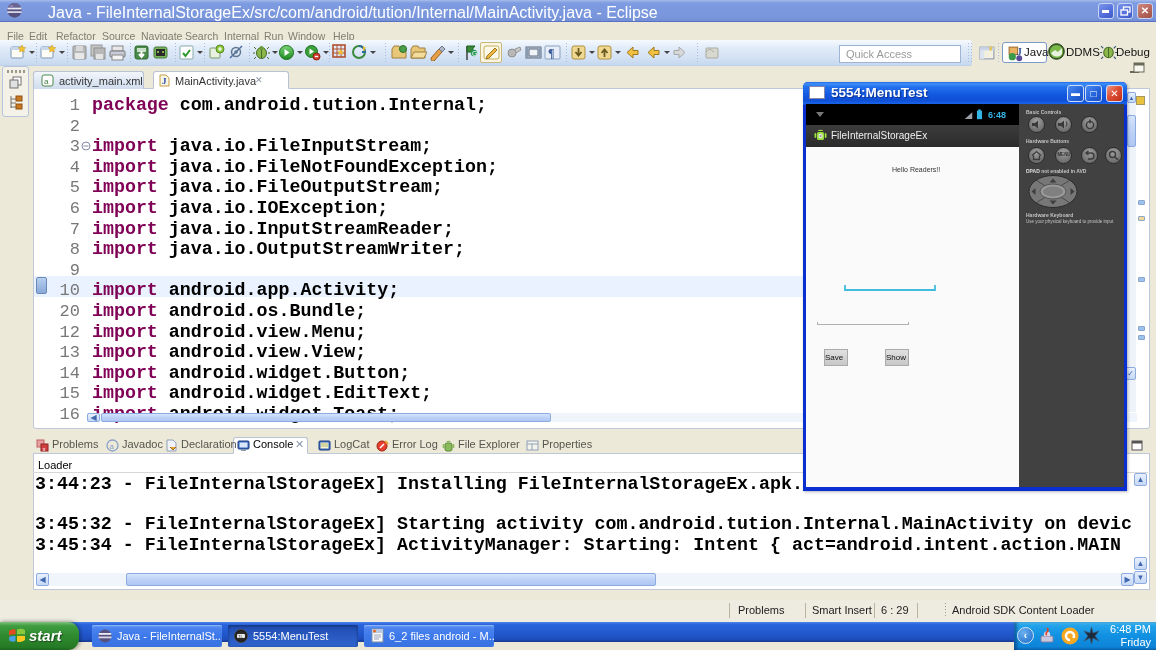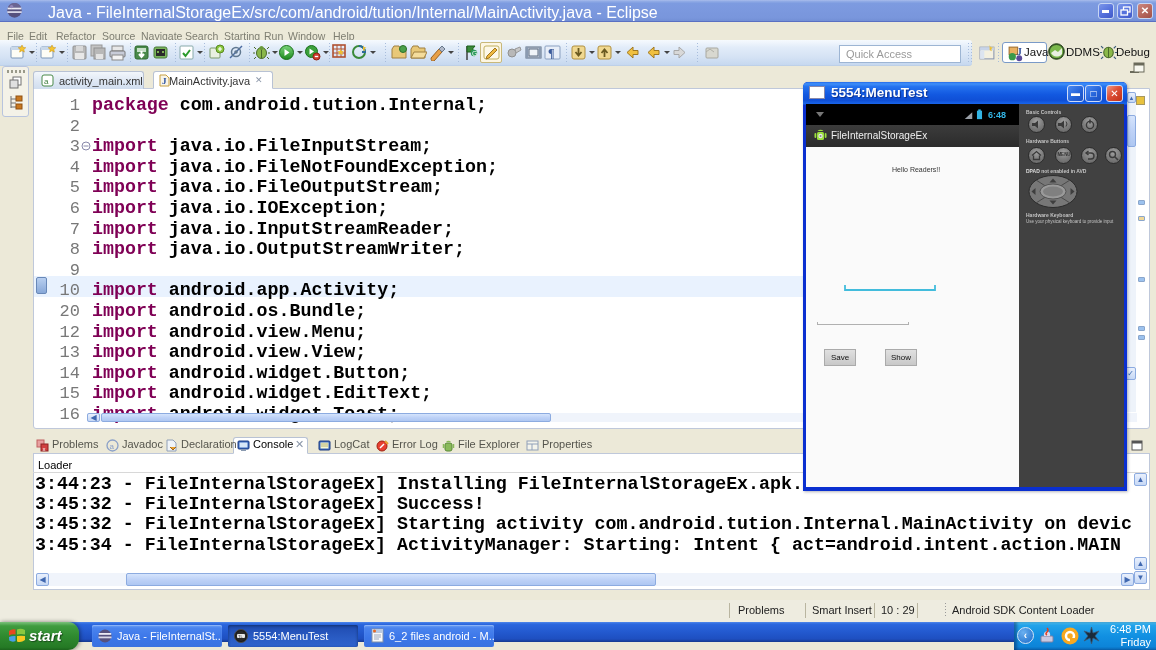--- a/index.html
+++ b/index.html
@@ -57,21 +57,21 @@
   background:linear-gradient(180deg,#2269ea 0%,#3f8ff9 8%,#2472ef 20%,#1258e0 55%,#0f4fd6 80%,#1863e8 94%,#0b42c0 100%); }
 #emutitle .t { position:absolute; left:28px; top:3px; color:#fff; font-weight:bold; font-size:13.5px; text-shadow:1px 1px 1px #0a2f90; }
 .ebtn { position:absolute; top:3px; width:17px; height:17px; border-radius:3px; border:1px solid #cfdcf8; color:#fff; font-size:10px; text-align:center; line-height:15px; }
 .ebtn.m1,.ebtn.m2 { background:linear-gradient(135deg,#4a8af2 0%,#2361d8 60%,#1c50c0 100%); }
 #phone { position:absolute; left:3px; top:22px; width:213px; height:383px; background:#fafafa; }
 #pstatus { position:absolute; left:0; top:0; width:213px; height:21px; background:#000; }
 #pactionbar { position:absolute; left:0; top:21px; width:213px; height:22px; background:linear-gradient(180deg,#3c3c3c,#2b2b2b); }
 #ctrlpanel { position:absolute; left:216px; top:22px; width:105px; height:383px; background:#414141; }
 .circbtn { position:absolute; border-radius:50%; background:radial-gradient(circle at 50% 30%, #a0a0a0 0%, #808080 45%, #606060 100%); border:1px solid #2c2c2c; }
 .ctrltxt { position:absolute; color:#c4c4c4; font-size:5px; font-weight:bold; white-space:nowrap; font-family:"Liberation Sans",sans-serif; }
-.savebtn { position:absolute; width:32px; height:17px; background:linear-gradient(180deg,#e0e0e0,#c8c8c8); border:1px solid #aaa; font-size:8px; color:#111; text-align:center; line-height:15px; }
+.savebtn { position:absolute; width:24px; height:17px; background:linear-gradient(180deg,#e0e0e0,#c8c8c8); border:1px solid #aaa; font-size:8px; color:#111; text-align:left; line-height:15px; }
 </style>
 </head>
 <body>
 
 <div class="abs" id="titlebar">
 <svg class="abs" style="left:7px;top:3px" width="15" height="15" viewBox="0 0 15 15">
       <circle cx="7.5" cy="7.5" r="7.2" fill="#56517e"></circle>
       <path d="M1 4 A7.2 7.2 0 0 1 14 4 Z" fill="#6a6492"></path>
       <rect x="0.6" y="4.6" width="13.8" height="1.8" fill="#eceaf4"></rect>
       <rect x="0.3" y="8.2" width="14.4" height="1.8" fill="#d8d7e8"></rect>
@@ -91,21 +91,21 @@
 </div>
 
 <div class="abs" style="left:0;top:21px;width:1156px;height:1px;background:#5a70c2"></div>
 <div class="abs" id="menubar">
 <span style="position:absolute;left:7px;top:4px">File</span>
 <span style="position:absolute;left:29px;top:4px">Edit</span>
 <span style="position:absolute;left:56px;top:4px">Refactor</span>
 <span style="position:absolute;left:102px;top:4px">Source</span>
 <span style="position:absolute;left:141px;top:4px">Navigate</span>
 <span style="position:absolute;left:185px;top:4px">Search</span>
-<span style="position:absolute;left:224px;top:4px">Starting</span>
+<span style="position:absolute;left:224px;top:4px">Internal</span>
 <span style="position:absolute;left:264px;top:4px">Run</span>
 <span style="position:absolute;left:288px;top:4px">Window</span>
 <span style="position:absolute;left:333px;top:4px">Help</span>
 </div>
 
 <div class="abs" id="toolbar">
 <div class="bluepart"></div>
 
 <svg class="ticon" style="left:10px" width="17" height="17" viewBox="0 0 17 17">
       <rect x="1" y="3" width="12" height="11" rx="1" fill="#fdfdf6" stroke="#7a96b8"></rect>
@@ -316,21 +316,21 @@
 </div>
 
 <div class="abs" id="editor">
 <div id="edwhite"></div>
 
 <div class="tab inactive" style="left:0px;width:111px;padding:3px 0 0 25px">activity_main.xml</div>
 <svg style="position:absolute;left:8px;top:3px" width="13" height="13" viewBox="0 0 13 13">
       <rect x="1" y="1" width="11" height="11" rx="2" fill="#fff" stroke="#4a8a4a"></rect>
       <text x="3" y="9.5" font-size="8" fill="#3a7a3a" font-family="sans-serif">a</text>
     </svg>
-<div class="tab active" style="left:120px;width:120px;padding:3px 0 0 15px">MainActivity.java</div>
+<div class="tab active" style="left:120px;width:136px;padding:3px 0 0 21px">MainActivity.java</div>
 <svg style="position:absolute;left:125px;top:3px" width="13" height="13" viewBox="0 0 13 13">
       <path d="M2 1 h6 l3 3 v8 H2z" fill="#f8f4e8" stroke="#c8a040"></path>
       <text x="4" y="10" font-size="9" font-weight="bold" fill="#2a50a0" font-family="serif">J</text>
     </svg>
 <div style="position:absolute;left:222px;top:5px;width:9px;height:9px;color:#8a96a8;font-size:9px;line-height:9px">✕</div>
 <svg style="position:absolute;left:1095px;top:-8px" width="14" height="12" viewBox="0 0 14 12">
       <rect x="2" y="8" width="9" height="2" fill="#6a6a5a"></rect>
     </svg>
 <svg style="position:absolute;left:1100px;top:-9px" width="13" height="12" viewBox="0 0 13 12">
       <rect x="1" y="1" width="10" height="9" fill="#f8f8f0" stroke="#6a6a5a"></rect>
@@ -436,41 +436,40 @@
 <div class="ctab" style="left:425px;color:#55554d">File Explorer</div>
 <svg style="position:absolute;left:493px;top:2px" width="13" height="13" viewBox="0 0 13 13">
       <rect x="1" y="2" width="11" height="9" fill="#f4f4ec" stroke="#90a0b8"></rect>
       <path d="M1 5 h11 M6 5 v6" stroke="#90a0b8"></path>
     </svg>
 <div class="ctab" style="left:509px;color:#55554d">Properties</div>
 <div class="ctab" style="left:262px;color:#8a96a8">✕</div>
 <div style="position:absolute;left:5px;top:22px;font-size:11px;color:#000">Loader</div>
 <div style="position:absolute;left:0px;top:35px;width:1115px;height:1px;background:#d8d8d8"></div>
 <div class="conline" style="left:2px;top:36.6px">3:44:23 - FileInternalStorageEx] Installing FileInternalStorageEx.apk.</div>
-<div class="conline" style="left:2px;top:57.0px">3:45:32 - FileInternalStorageEx] Success!</div>
 <div class="conline" style="left:2px;top:77.4px">3:45:32 - FileInternalStorageEx] Starting activity com.android.tution.Internal.MainActivity on devic</div>
 <div class="conline" style="left:2px;top:97.8px">3:45:34 - FileInternalStorageEx] ActivityManager: Starting: Intent { act=android.intent.action.MAIN</div>
 <div style="position:absolute;left:3px;top:136px;width:1098px;height:13px;background:#f0f4fb">
       <div class="sbbtn" style="left:0;top:0;width:13px;height:13px;line-height:12px">◀</div>
       <div class="sbthumb" style="left:90px;top:0;width:530px;height:13px"></div>
       <div class="sbbtn" style="right:0;top:0;width:13px;height:13px;line-height:12px">▶</div>
     </div>
 <div class="sbbtn" style="left:1101px;top:36px;width:13px;height:13px;line-height:12px">▲</div>
 <div class="sbbtn" style="left:1101px;top:120px;width:13px;height:13px;line-height:12px">▲</div>
 <div class="sbbtn" style="left:1101px;top:134px;width:13px;height:13px;line-height:12px">▼</div>
 <svg style="position:absolute;left:1098px;top:3px" width="12" height="12" viewBox="0 0 12 12">
       <rect x="1" y="1" width="10" height="9" fill="#fff" stroke="#555"></rect>
       <rect x="1" y="1" width="10" height="2.5" fill="#555"></rect>
     </svg>
 </div>
 
 <div class="abs" id="statusbar">
 <span style="position:absolute;left:738px;top:4px">Problems</span>
 <span style="position:absolute;left:812px;top:4px">Smart Insert</span>
-<span style="position:absolute;left:881px;top:4px">10 : 29</span>
+<span style="position:absolute;left:881px;top:4px">6 : 29</span>
 <span style="position:absolute;left:952px;top:4px">Android SDK Content Loader</span>
 <div class="sep" style="left:729px"></div>
 <div class="sep" style="left:805px"></div>
 <div class="sep" style="left:874px"></div>
 <div class="sep" style="left:917px"></div>
 <div class="sep" style="left:945px;background:repeating-linear-gradient(180deg,#999 0 1px,rgba(0,0,0,0) 1px 3px)"></div>
 </div>
 
 <div class="abs" id="taskbar">
 <div id="startbtn">

